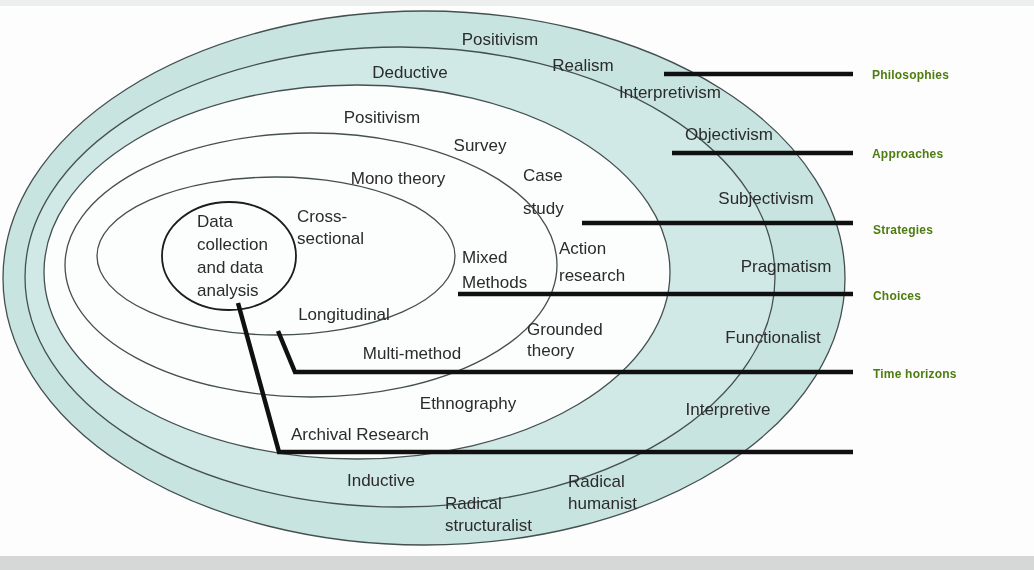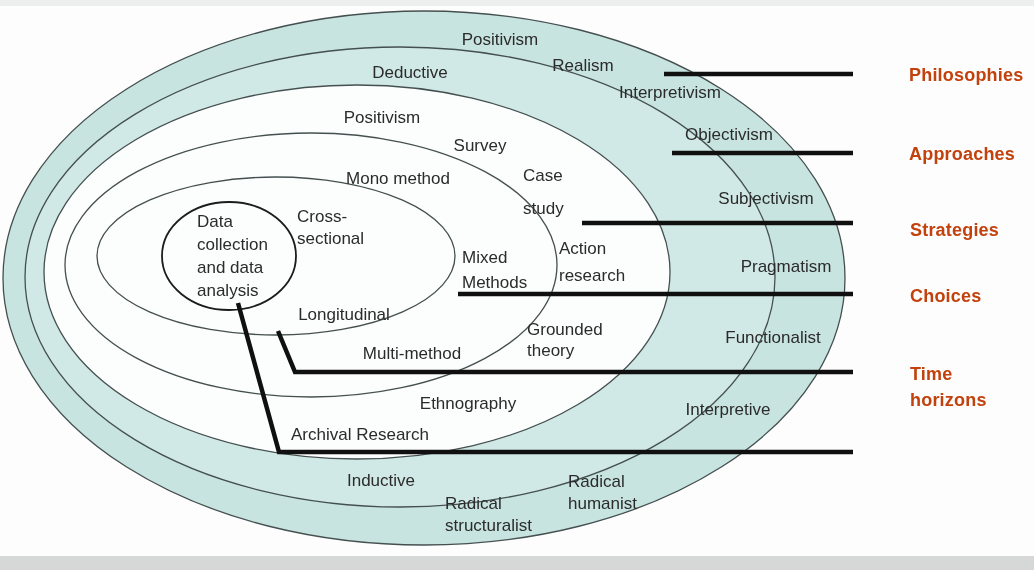--- a/index.html
+++ b/index.html
@@ -14,27 +14,26 @@
   .lbl{
     position:absolute;
     font-size:17px;
     color:#2b2b2b;
     white-space:pre-line;
     line-height:22px;
   }
   .c{transform:translate(-50%,-50%);white-space:nowrap;text-align:right;}
   .cat{
     position:absolute;
-    font-size:18px;
+    font-size:12px;
     font-weight:bold;
-    color:#c2410c;
+    color:#4d7c0f;
     white-space:pre-line;
     line-height:26px;
     letter-spacing:0.2px;
-    margin-left:37px;
   }
   .ring{stroke:#44504f;stroke-width:1.3;}
   .core{stroke:#1c1c1c;stroke-width:1.8;}
   .conn{fill:none;stroke-width:4.5;stroke-linecap:butt;stroke-linejoin:miter;}
 </style>
 </head>
 <body>
 
 <div class="stage">
 
@@ -58,21 +57,21 @@
     <polyline class="conn" points="238,303 279,452 853,452" stroke="#101010"></polyline>
   </svg>
 
   <div class="lbl c" style="left:500px;top:40px">Positivism</div>
   <div class="lbl c" style="left:410px;top:73px">Deductive</div>
   <div class="lbl c" style="left:583px;top:66px">Realism</div>
   <div class="lbl c" style="left:670px;top:93px">Interpretivism</div>
   <div class="lbl c" style="left:382px;top:118px">Positivism</div>
   <div class="lbl c" style="left:480px;top:146px">Survey</div>
   <div class="lbl c" style="left:729px;top:135px">Objectivism</div>
-  <div class="lbl c" style="left:398px;top:179px">Mono method</div>
+  <div class="lbl c" style="left:398px;top:179px">Mono theory</div>
   <div class="lbl c" style="left:766px;top:199px">Subjectivism</div>
   <div class="lbl c" style="left:786px;top:267px">Pragmatism</div>
   <div class="lbl c" style="left:344px;top:315px">Longitudinal</div>
   <div class="lbl c" style="left:773px;top:338px">Functionalist</div>
   <div class="lbl c" style="left:412px;top:354px">Multi-method</div>
   <div class="lbl c" style="left:468px;top:404px">Ethnography</div>
   <div class="lbl c" style="left:728px;top:410px">Interpretive</div>
   <div class="lbl c" style="left:360px;top:435px">Archival Research</div>
   <div class="lbl c" style="left:381px;top:481px">Inductive</div>
 

